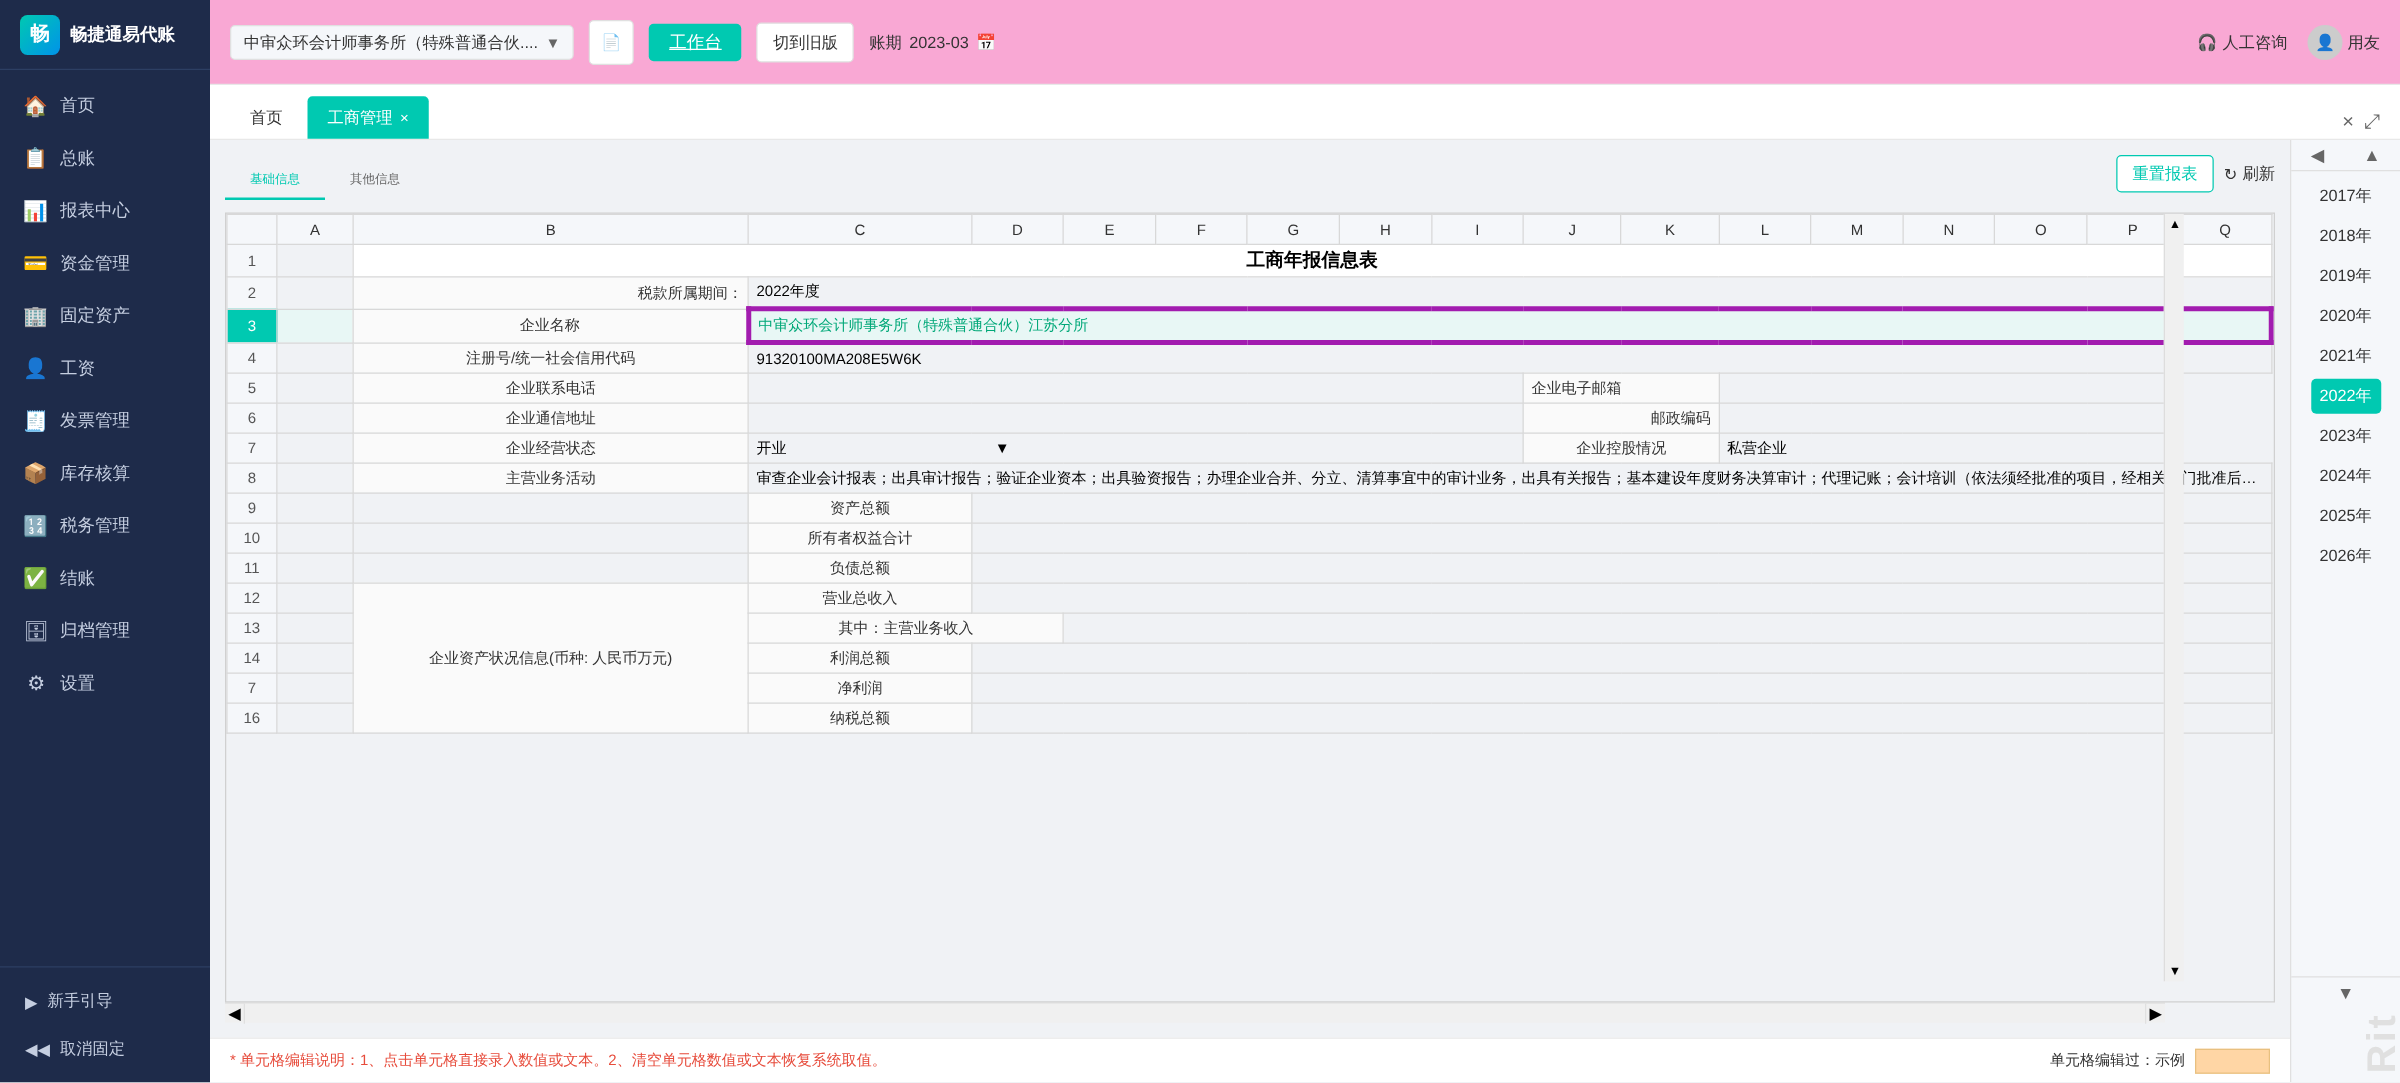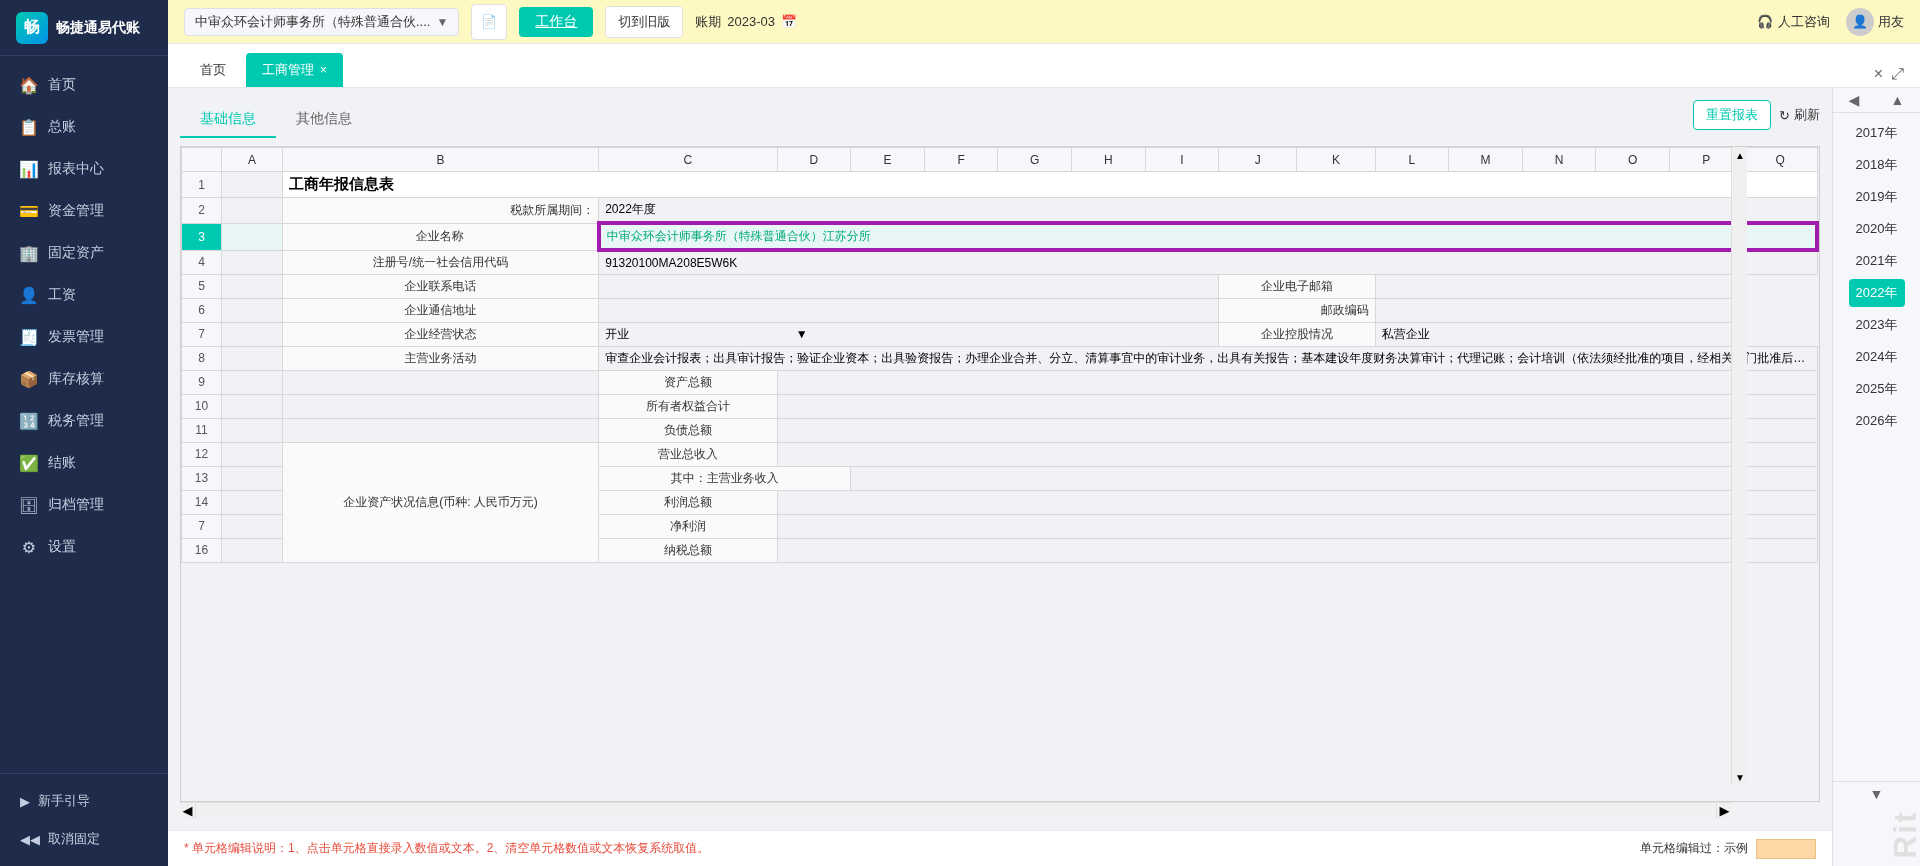--- a/index.html
+++ b/index.html
@@ -14,21 +14,21 @@
     .sidebar-item { display: flex; align-items: center; gap: 10px; padding: 12px 20px; cursor: pointer; color: #c5cee0; transition: background 0.2s; }
     .sidebar-item-icon { width: 18px; height: 18px; display: flex; align-items: center; justify-content: center; font-size: 16px; }
     .sidebar-item-label { font-size: 14px; }
     .sidebar-bottom { padding: 8px 0; border-top: 1px solid #2d3f63; }
     .sidebar-scroll-btn { display: flex; align-items: center; gap: 8px; padding: 10px 20px; cursor: pointer; color: #c5cee0; }
 
     
     .main { flex: 1; display: flex; flex-direction: column; height: 866px; overflow: hidden; }
 
     
-    .topbar { height: 44px; background: #fef9c3; border-bottom: 1px solid #e8e8e8; display: flex; align-items: center; padding: 0 16px; gap: 12px; flex-shrink: 0; }
+    .topbar { height: 68px; background: #f9a8d4; border-bottom: 1px solid #e8e8e8; display: flex; align-items: center; padding: 0 16px; gap: 12px; flex-shrink: 0; }
     .company-selector { display: flex; align-items: center; gap: 6px; background: #f5f7fa; border: 1px solid #e0e0e0; border-radius: 4px; padding: 4px 10px; cursor: pointer; min-width: 260px; }
     .company-selector-text { font-size: 13px; color: #333; }
     .company-selector-arrow { color: #666; font-size: 12px; }
     .topbar-icon-btn { width: 36px; height: 36px; border-radius: 4px; border: 1px solid #e0e0e0; display: flex; align-items: center; justify-content: center; cursor: pointer; background: #fff; }
     .workbench-btn { background: #00c9b1; color: #fff; border: none; border-radius: 4px; padding: 6px 16px; font-size: 14px; cursor: pointer; text-decoration: underline; }
     .switch-btn { border: 1px solid #e0e0e0; background: #fff; border-radius: 4px; padding: 6px 12px; font-size: 13px; cursor: pointer; color: #333; }
     .period-area { display: flex; align-items: center; gap: 6px; font-size: 13px; color: #333; }
     .topbar-right { margin-left: auto; display: flex; align-items: center; gap: 16px; }
     .user-service { display: flex; align-items: center; gap: 4px; color: #333; cursor: pointer; font-size: 13px; }
     .user-avatar { width: 28px; height: 28px; border-radius: 50%; background: #ccc; display: flex; align-items: center; justify-content: center; }
@@ -41,21 +41,21 @@
     .tab-item { padding: 8px 16px; border-radius: 4px 4px 0 0; cursor: pointer; font-size: 13px; color: #666; display: flex; align-items: center; gap: 6px; }
     .tab-item.active { background: #00c9b1; color: #fff; }
     .tab-item-home { color: #333; }
     .tab-close { font-size: 12px; cursor: pointer; }
 
     
     .inner-content { flex: 1; display: flex; flex-direction: column; overflow: hidden; padding: 12px; }
 
     
     .sub-tabs { display: flex; gap: 0; margin-bottom: 12px; border-bottom: 2px solid #e8e8e8; }
-    .sub-tab { padding: 8px 20px; cursor: pointer; font-size: 14px; color: #666; border-bottom: 2px solid transparent; margin-bottom: -2px; }
+    .sub-tab { padding: 8px 20px; cursor: pointer; font-size: 10px; color: #666; border-bottom: 2px solid transparent; margin-bottom: -2px; }
     .sub-tab.active { color: #00c9b1; border-bottom: 2px solid #00c9b1; font-weight: 500; }
 
     
     .table-toolbar { display: flex; justify-content: flex-end; align-items: center; gap: 8px; margin-bottom: 8px; }
     .reset-report-btn { border: 1px solid #00c9b1; color: #00c9b1; background: #fff; border-radius: 4px; padding: 5px 12px; font-size: 13px; cursor: pointer; }
     .refresh-btn { border: none; background: none; color: #333; font-size: 13px; cursor: pointer; display: flex; align-items: center; gap: 4px; }
 
     
     .spreadsheet-wrapper { flex: 1; overflow: hidden; display: flex; border: 1px solid #d0d0d0; position: relative; }
     .spreadsheet-inner { flex: 1; overflow: auto; }
@@ -258,21 +258,21 @@
                     <th class="col-header col-o">O</th>
                     <th class="col-header col-p">P</th>
                     <th class="col-header col-q">Q</th>
                   </tr>
                 </thead>
                 <tbody>
 
                   <tr>
                     <td class="row-num">1</td>
                     <td></td>
-                    <td colspan="16" style="font-size:15px; font-weight:bold; background:#fff;">工商年报信息表</td>
+                    <td colspan="16" style="text-align:center; font-size:15px; font-weight:bold; background:#fff;">工商年报信息表</td>
                   </tr>
 
                   <tr>
                     <td class="row-num">2</td>
                     <td></td>
                     <td class="label-cell" style="text-align:right; padding-right:4px;">税款所属期间：</td>
                     <td colspan="14">2022年度</td>
                     <td></td>
                   </tr>
 
@@ -288,21 +288,21 @@
                     <td></td>
                     <td class="label-cell">注册号/统一社会信用代码</td>
                     <td colspan="15">91320100MA208E5W6K</td>
                   </tr>
 
                   <tr>
                     <td class="row-num">5</td>
                     <td></td>
                     <td class="label-cell">企业联系电话</td>
                     <td colspan="7"></td>
-                    <td colspan="2" class="label-cell" style="text-align:center;">企业电子邮箱</td>
+                    <td colspan="2" class="label-cell" style="text-align:left;">企业电子邮箱</td>
                     <td colspan="5"></td>
                   </tr>
 
                   <tr>
                     <td class="row-num">6</td>
                     <td></td>
                     <td class="label-cell">企业通信地址</td>
                     <td colspan="7"></td>
                     <td colspan="2" class="label-cell" style="text-align:right;">邮政编码</td>
                     <td colspan="5"></td>

